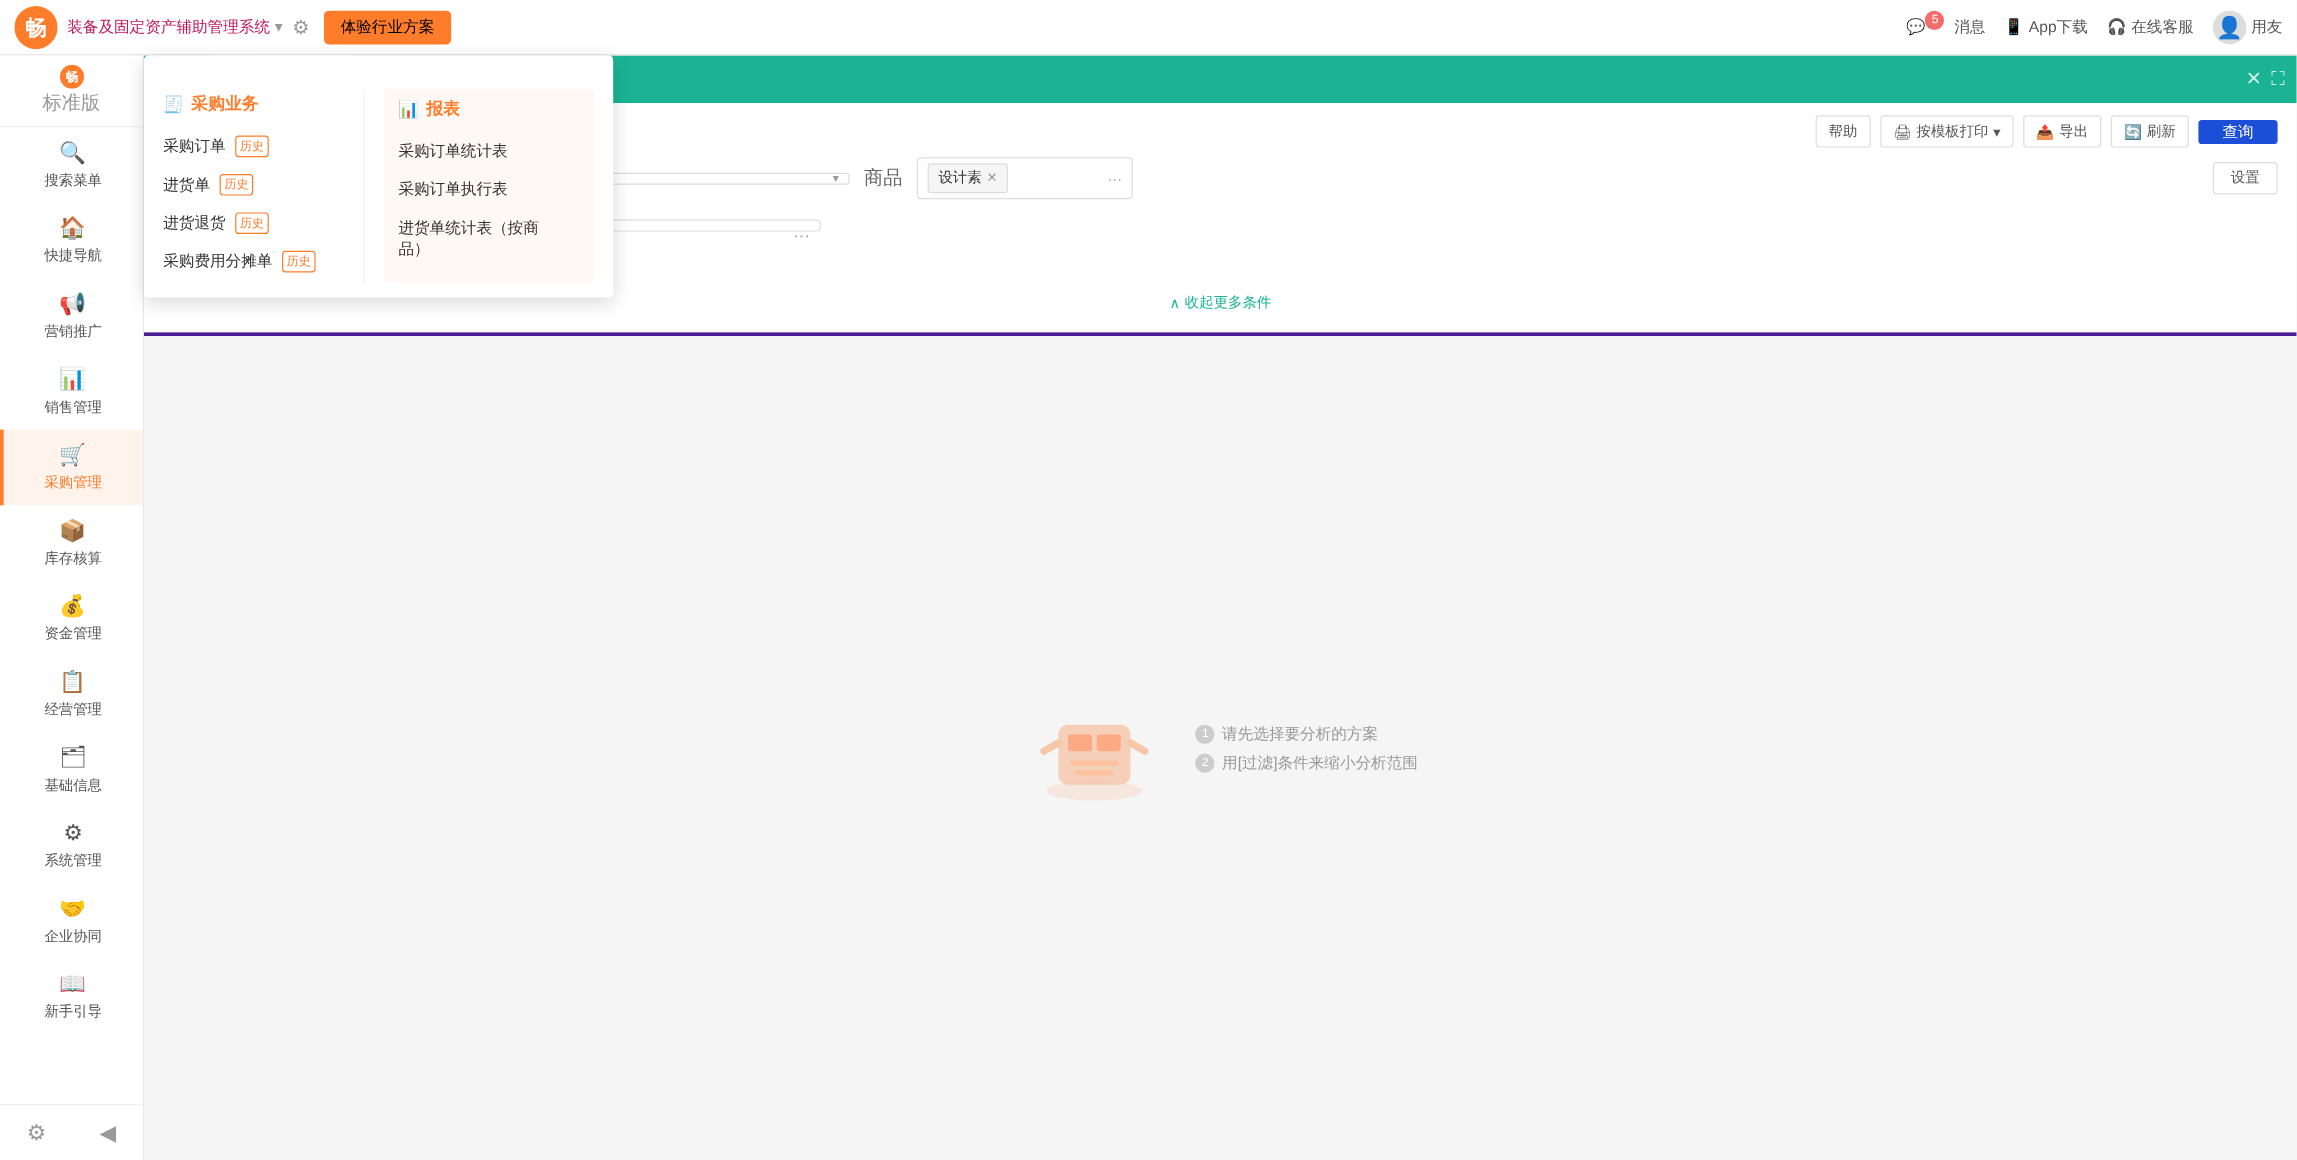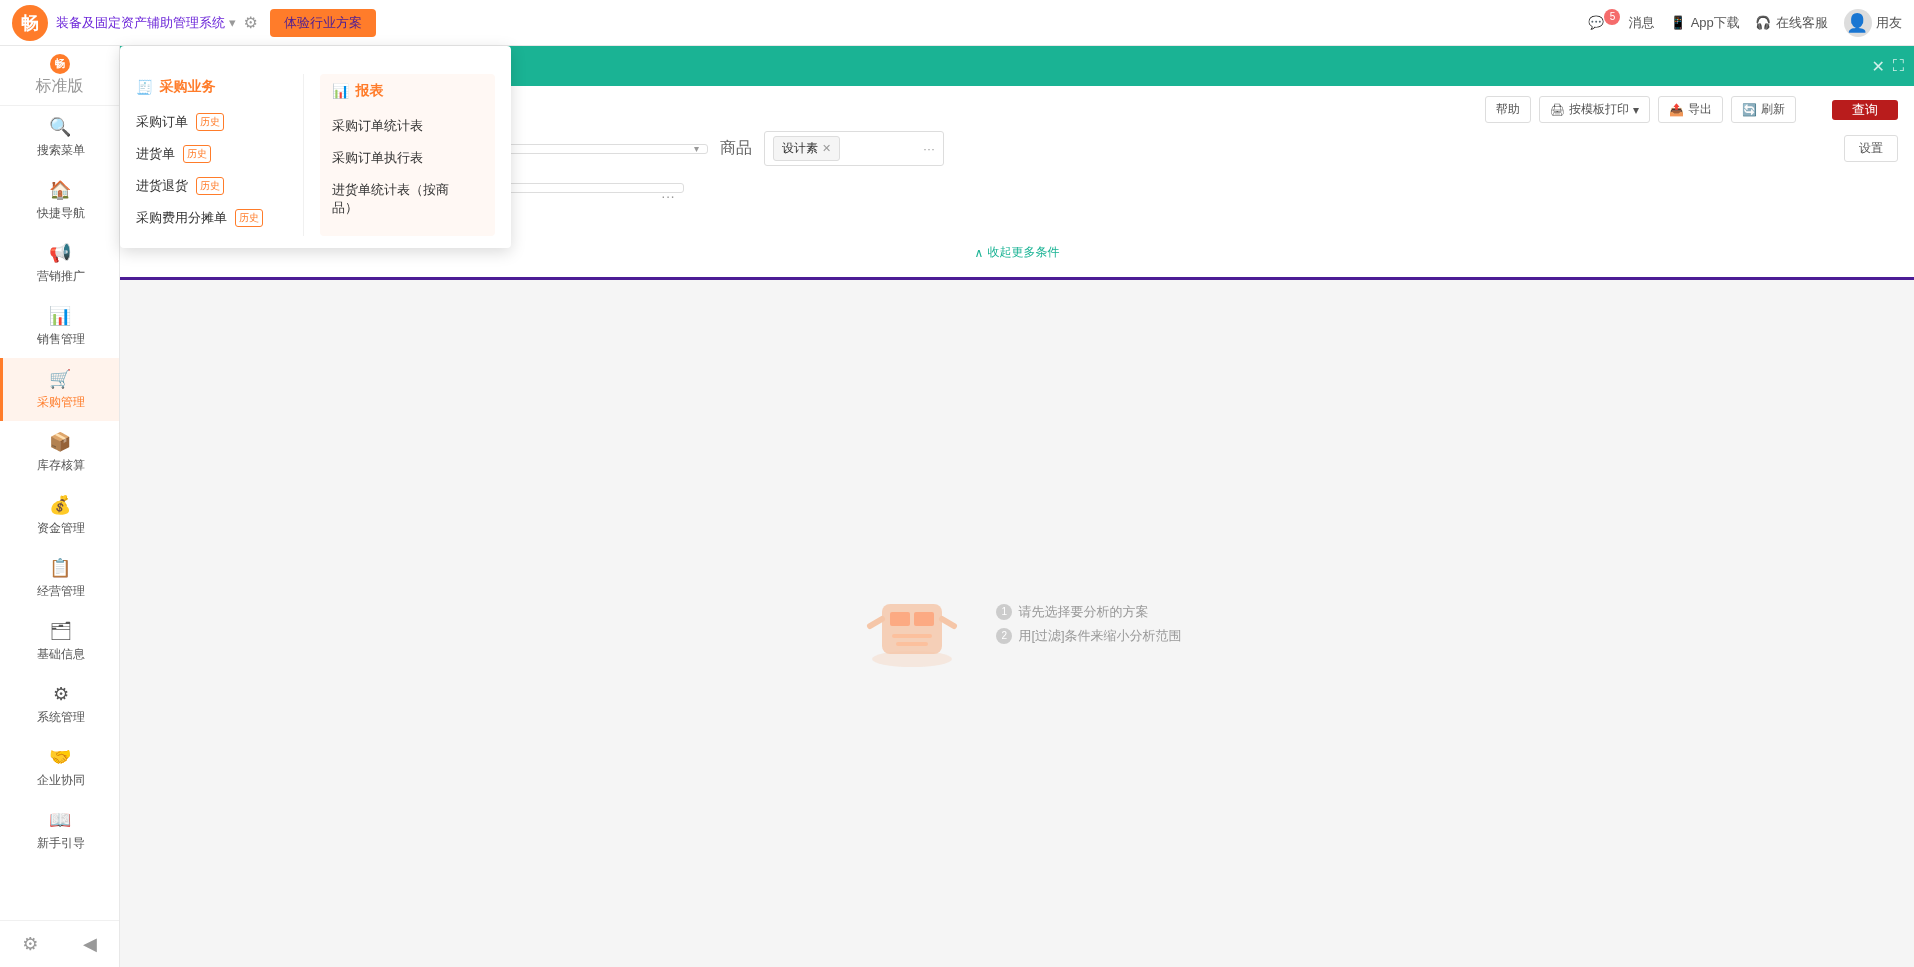--- a/index.html
+++ b/index.html
@@ -16,38 +16,38 @@
       flex-shrink: 0;
       z-index: 100;
     }
     .top-bar-left {
       display: flex;
       align-items: center;
       flex: 1;
     }
     .top-bar-title {
       font-size: 13px;
-      color: #6d28d9;
+      color: #be185d;
       margin-left: 8px;
     }
     .top-bar-dropdown {
       margin-left: 4px;
       color: #999;
       cursor: pointer;
     }
     .top-bar-gear {
       margin-left: 8px;
       color: #999;
       cursor: pointer;
       font-size: 16px;
     }
     .industry-btn {
       margin-left: 12px;
       background: #ff7c2a;
-      color: #4c1d95;
+      color: #000000;
       border: none;
       border-radius: 4px;
       padding: 5px 14px;
       font-size: 13px;
       cursor: pointer;
     }
     .top-bar-right {
       display: flex;
       align-items: center;
       gap: 16px;
@@ -237,28 +237,27 @@
       font-size: 12px;
       cursor: pointer;
       background: #fff;
       color: #555;
       display: flex;
       align-items: center;
       gap: 4px;
       white-space: nowrap;
     }
     .query-btn {
-      background: #b91c1c;
+      background: #1d4ed8;
       color: #fff;
       border: none;
       border-radius: 3px;
       padding: 1px 20px;
       font-size: 13px;
       cursor: pointer;
-      margin-left: 28px;
     }
     .setting-btn {
       border: 1px solid #ddd;
       border-radius: 3px;
       padding: 4px 14px;
       font-size: 12px;
       cursor: pointer;
       background: #fff;
       color: #555;
     }

